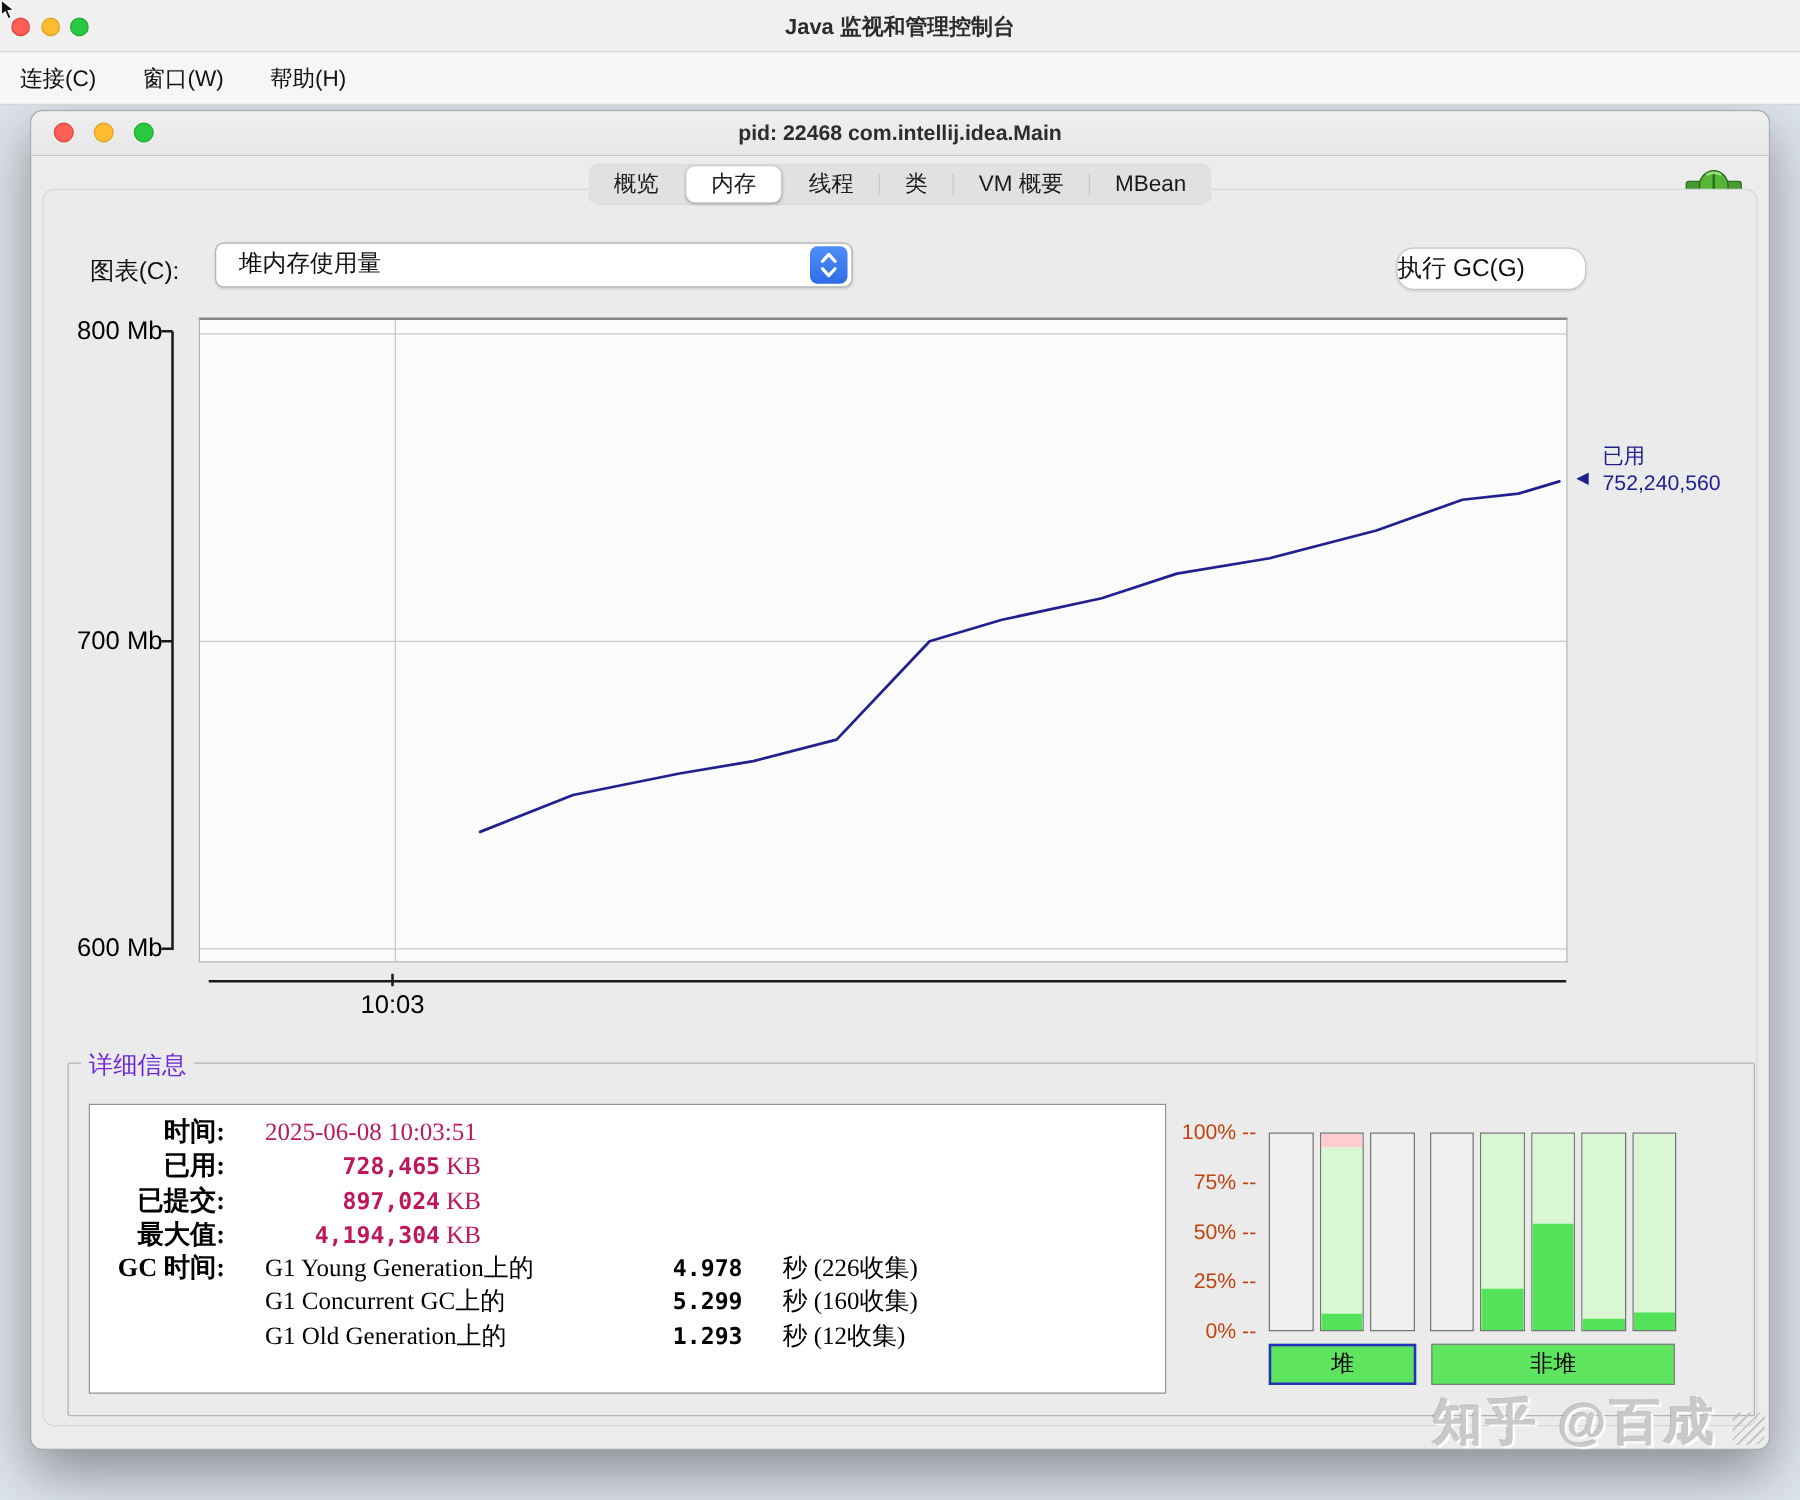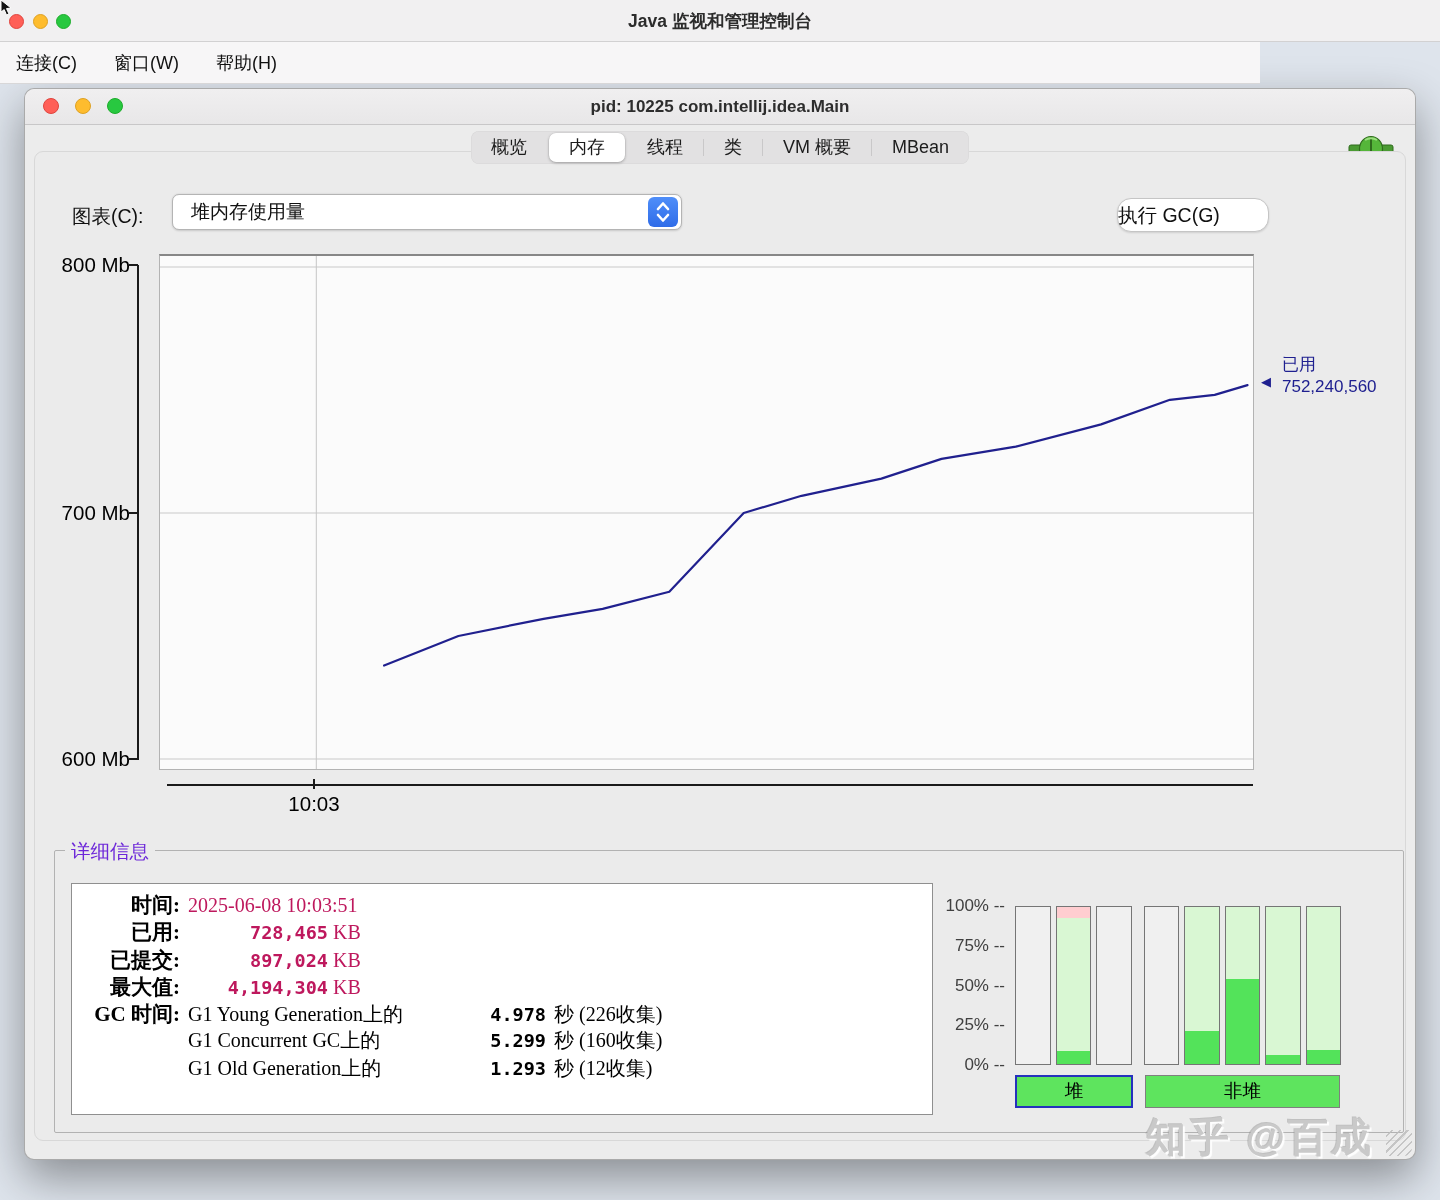--- a/index.html
+++ b/index.html
@@ -12,21 +12,21 @@
     background:#f1f0f1; border-bottom:1px solid #d2d1d2; z-index:5; }
   .traffic { position:absolute; border-radius:50%; }
   .titlebar .traffic { width:15px; height:15px; top:14px; }
   .t-red    { background:#ff5f57; border:0.5px solid #e0443e; }
   .t-yellow { background:#febc2e; border:0.5px solid #dea123; }
   .t-green  { background:#28c840; border:0.5px solid #1dad2b; }
   .titlebar .t-red{left:9px}.titlebar .t-yellow{left:33px}.titlebar .t-green{left:56px}
   .titlebar-title { position:absolute; left:0; right:0; top:0; height:42px;
     line-height:42px; text-align:center; font-size:17.5px; font-weight:bold; color:#2c2c2c; }
 
-  .menubar { position:absolute; left:0; top:42px; width:1260px; height:42px;
+  .menubar { position:absolute; left:0; top:42px; width:1440px; height:42px;
     background:#f7f6f7; border-bottom:1px solid #d8d7d8; z-index:5;
     display:flex; align-items:center; padding-left:14px; gap:33px; }
   .menu-item { font-size:18px; color:#111; padding:3px 2px; }
 
   .cursor-arrow { position:absolute; left:0; top:0; z-index:99; }
 
   
   .win { position:absolute; left:24px; top:88px; width:1392px; height:1072px;
     background:#ececec; border-radius:10px; border:1px solid rgba(0,0,0,.28);
     box-shadow:0 18px 45px rgba(0,0,0,.38); z-index:2; }
@@ -89,35 +89,35 @@
 
   
   .groupbox { position:absolute; left:19px; top:698px; width:1350px; height:283px;
     border:1px solid #b2b2b2; border-radius:2px; }
   .groupbox-legend { position:absolute; left:10px; top:-13px; background:#ebebeb;
     padding:0 6px; font-size:19.5px; color:#6d28d9; }
 
   .infobox { position:absolute; left:16px; top:32px; width:862px; height:232px;
     background:#ffffff; border:1px solid #8f8f8f; padding:7px 0 0 12px;
     font-family:"Liberation Serif", serif; }
-  .irow { display:flex; height:27.3px; align-items:baseline; }
+  .irow { display:flex; height:27.3px; align-items:baseline;gap:24px; }
   .ilabel { width:96px; text-align:right; font-weight:bold; font-size:21px; color:#000;
     flex:none; }
   .ival { margin-left:8px; font-size:20px; color:#be185d; }
   .inum { display:inline-block; width:140px; text-align:right;
     font-family:"DejaVu Sans Mono", monospace; font-weight:bold; font-size:18.5px; }
   .iunit { font-size:20px; margin-left:5px; }
   .gname { margin-left:8px; width:288px; font-size:20px; flex:none; }
   .gnum { display:inline-block; width:70px; text-align:right;
     font-family:"DejaVu Sans Mono", monospace; font-weight:bold; font-size:18.5px; flex:none; }
   .grest { font-size:20px; margin-left:8px; }
 
   
   .poolchart { position:absolute; left:890px; top:0; width:460px; height:283px; }
-  .ptick { position:absolute; left:0; width:60px; text-align:right; font-size:17px; color:#404040; }
+  .ptick { position:absolute; left:0; width:60px; text-align:right; font-size:17px; color:#c2410c; }
   .pool-bars { position:absolute; left:70px; top:55px; height:159px; display:flex; }
   .pool-group { display:flex; }
   .pool-group.heap { margin-right:12px; }
   .pbar { width:35.5px; height:159px; border:1.5px solid #757575; background:#f0f0f0;
     position:relative; margin-right:5px; overflow:hidden; }
   .pbar:last-child { margin-right:0; }
   .pfill { position:absolute; left:0; right:0; }
   .pool-buttons { position:absolute; left:70px; top:224px; display:flex; gap:12px; }
   .pool-btn { height:33px; text-align:center; font-size:18.5px; color:#000;
     line-height:28px; }
@@ -151,21 +151,21 @@
   <span class="menu-item">连接(C)</span>
   <span class="menu-item">窗口(W)</span>
   <span class="menu-item">帮助(H)</span>
 </div>
 
 <div class="win">
   <div class="win-titlebar">
     <div class="traffic t-red"></div>
     <div class="traffic t-yellow"></div>
     <div class="traffic t-green"></div>
-    <div class="win-title">pid: 10225 com.intellij.idea.Main</div>
+    <div class="win-title">pid: 22468 com.intellij.idea.Main</div>
   </div>
 
   <div class="tabs-row">
     <div class="tab-bar">
         <div class="tab-seg">概览</div>
         <div class="tab-sep hidden"></div>
         <div class="tab-seg active">内存</div>
         <div class="tab-sep hidden"></div>
         <div class="tab-seg">线程</div>
         <div class="tab-sep"></div>

